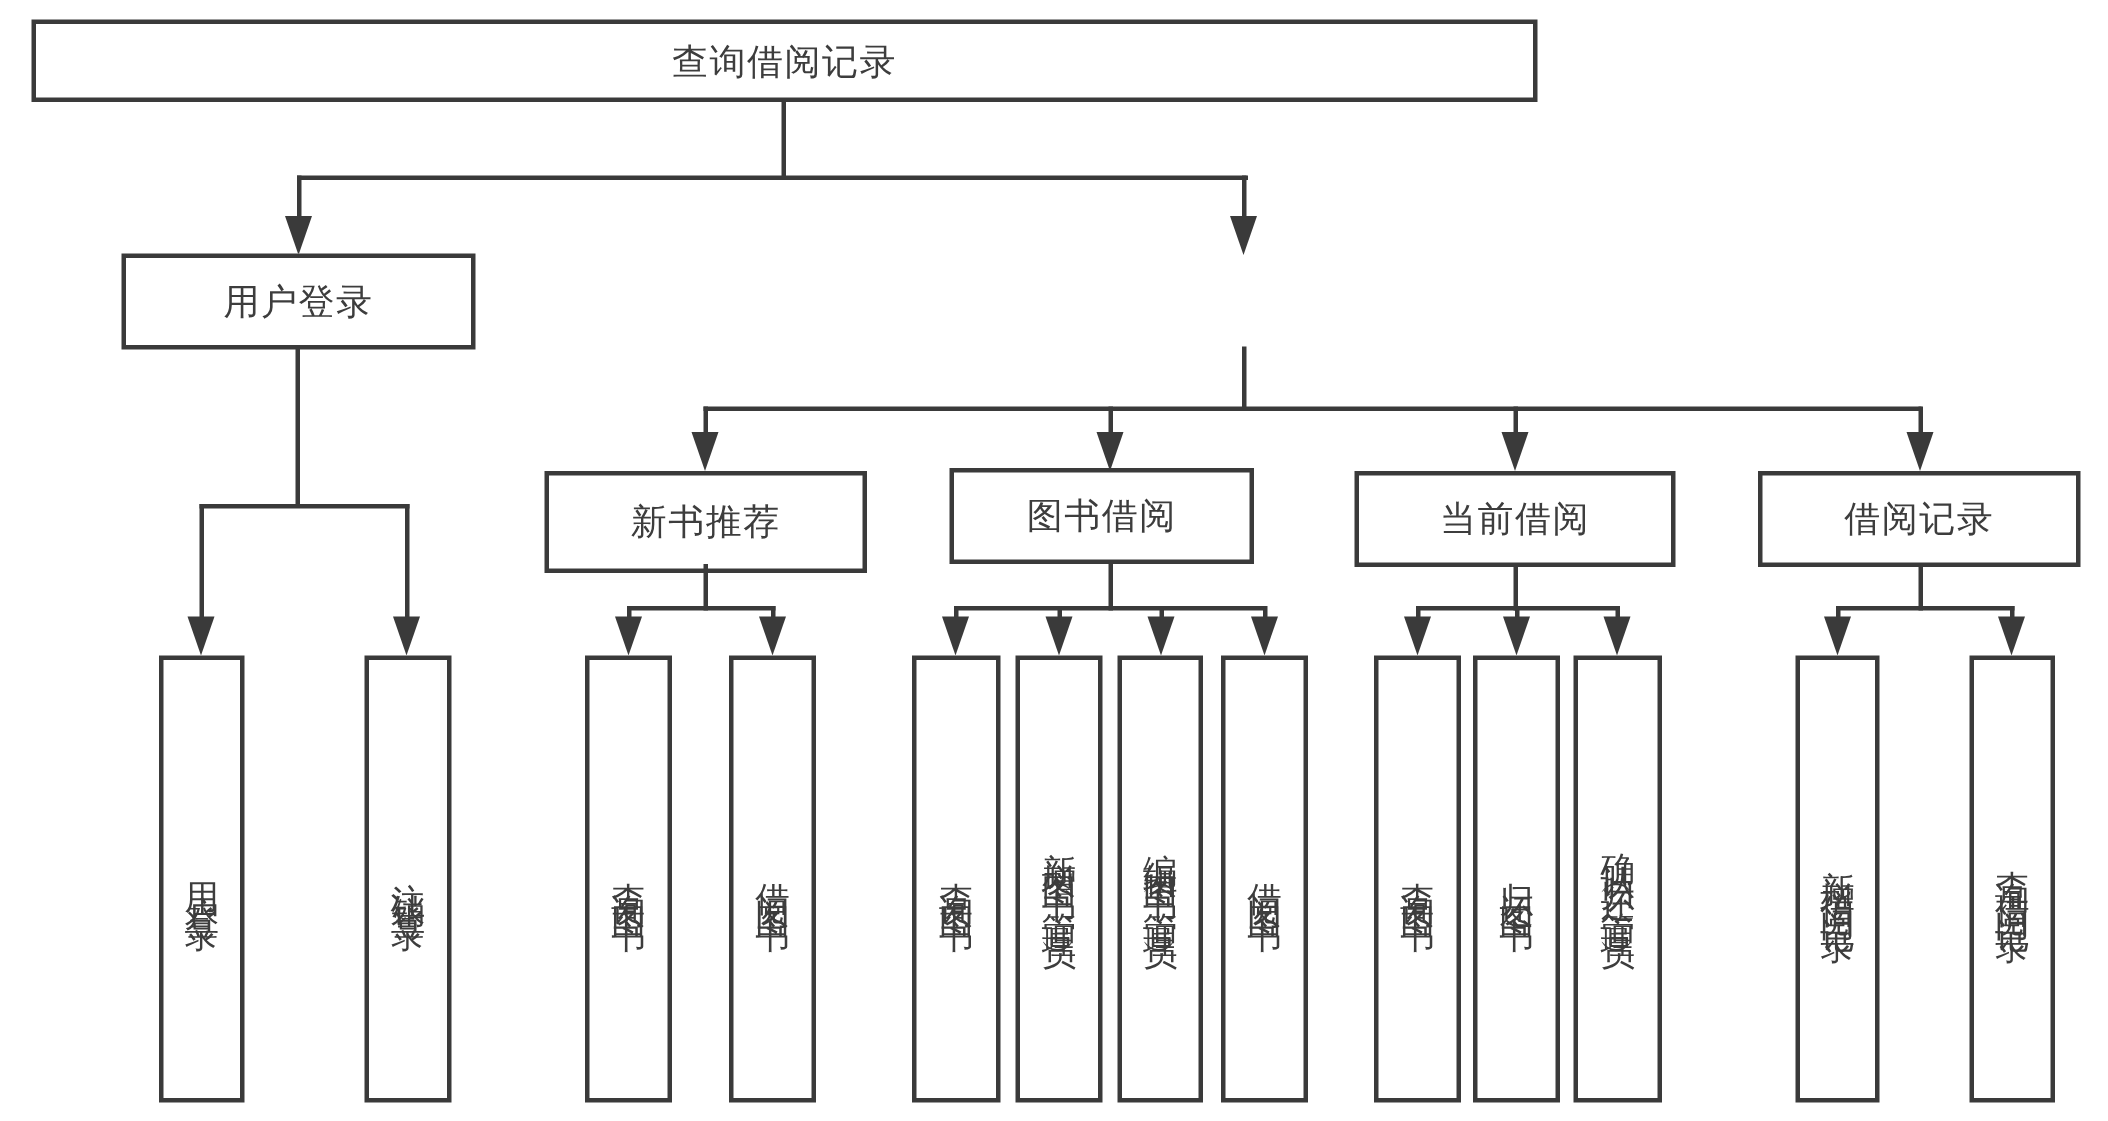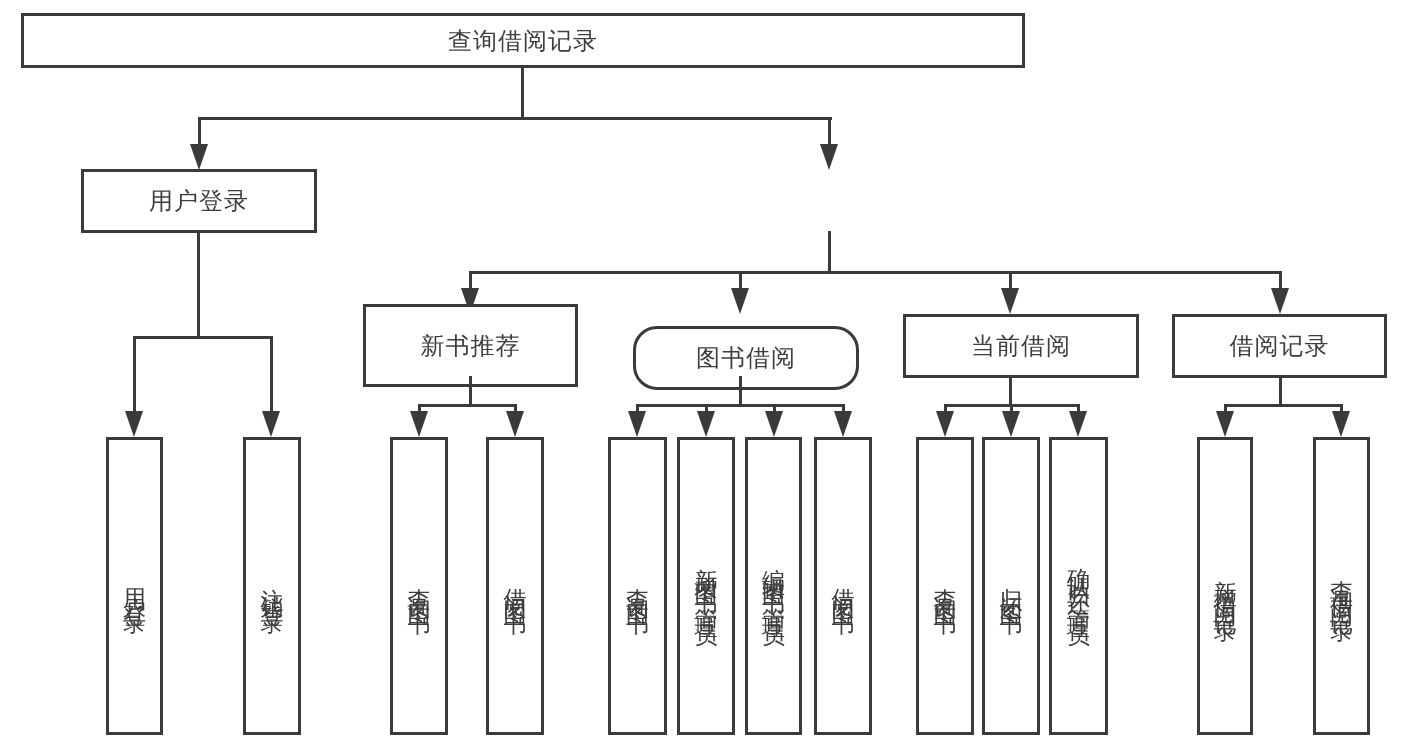--- a/index.html
+++ b/index.html
@@ -80,27 +80,27 @@
   <div class="hline" style="left:469px;top:271px;width:812px;height:3px;"></div>
   <div class="vline" style="left:469px;top:271px;width:3px;height:20px;"></div>
   <div class="arrow" style="left:461px;top:288px;"></div>
   <div class="vline" style="left:739px;top:271px;width:3px;height:20px;"></div>
   <div class="arrow" style="left:731px;top:288px;"></div>
   <div class="vline" style="left:1009px;top:271px;width:3px;height:20px;"></div>
   <div class="arrow" style="left:1001px;top:288px;"></div>
   <div class="vline" style="left:1279px;top:271px;width:3px;height:20px;"></div>
   <div class="arrow" style="left:1271px;top:288px;"></div>
 
-  <div class="box hnode" style="left:363px;top:304px;width:215px;height:83px;">
+  <div class="box hnode" style="left:363px;top:314px;width:215px;height:68px;">
     <span>新书推荐</span>
   </div>
-  <div class="box hnode" style="left:633px;top:326px;width:226px;height:64px;border-radius:24px;">
+  <div class="box hnode" style="left:633px;top:312px;width:203px;height:64px;">
     <span>图书借阅</span>
   </div>
-  <div class="box hnode" style="left:903px;top:314px;width:236px;height:64px;">
+  <div class="box hnode" style="left:903px;top:314px;width:214px;height:64px;">
     <span>当前借阅</span>
   </div>
   <div class="box hnode" style="left:1172px;top:314px;width:215px;height:64px;">
     <span>借阅记录</span>
   </div>
 
   <div class="vline" style="left:469px;top:376px;width:3px;height:31px;"></div>
   <div class="hline" style="left:418px;top:404px;width:99px;height:3px;"></div>
   <div class="vline" style="left:418px;top:404px;width:3px;height:9px;"></div>
   <div class="arrow" style="left:410px;top:411px;"></div>

